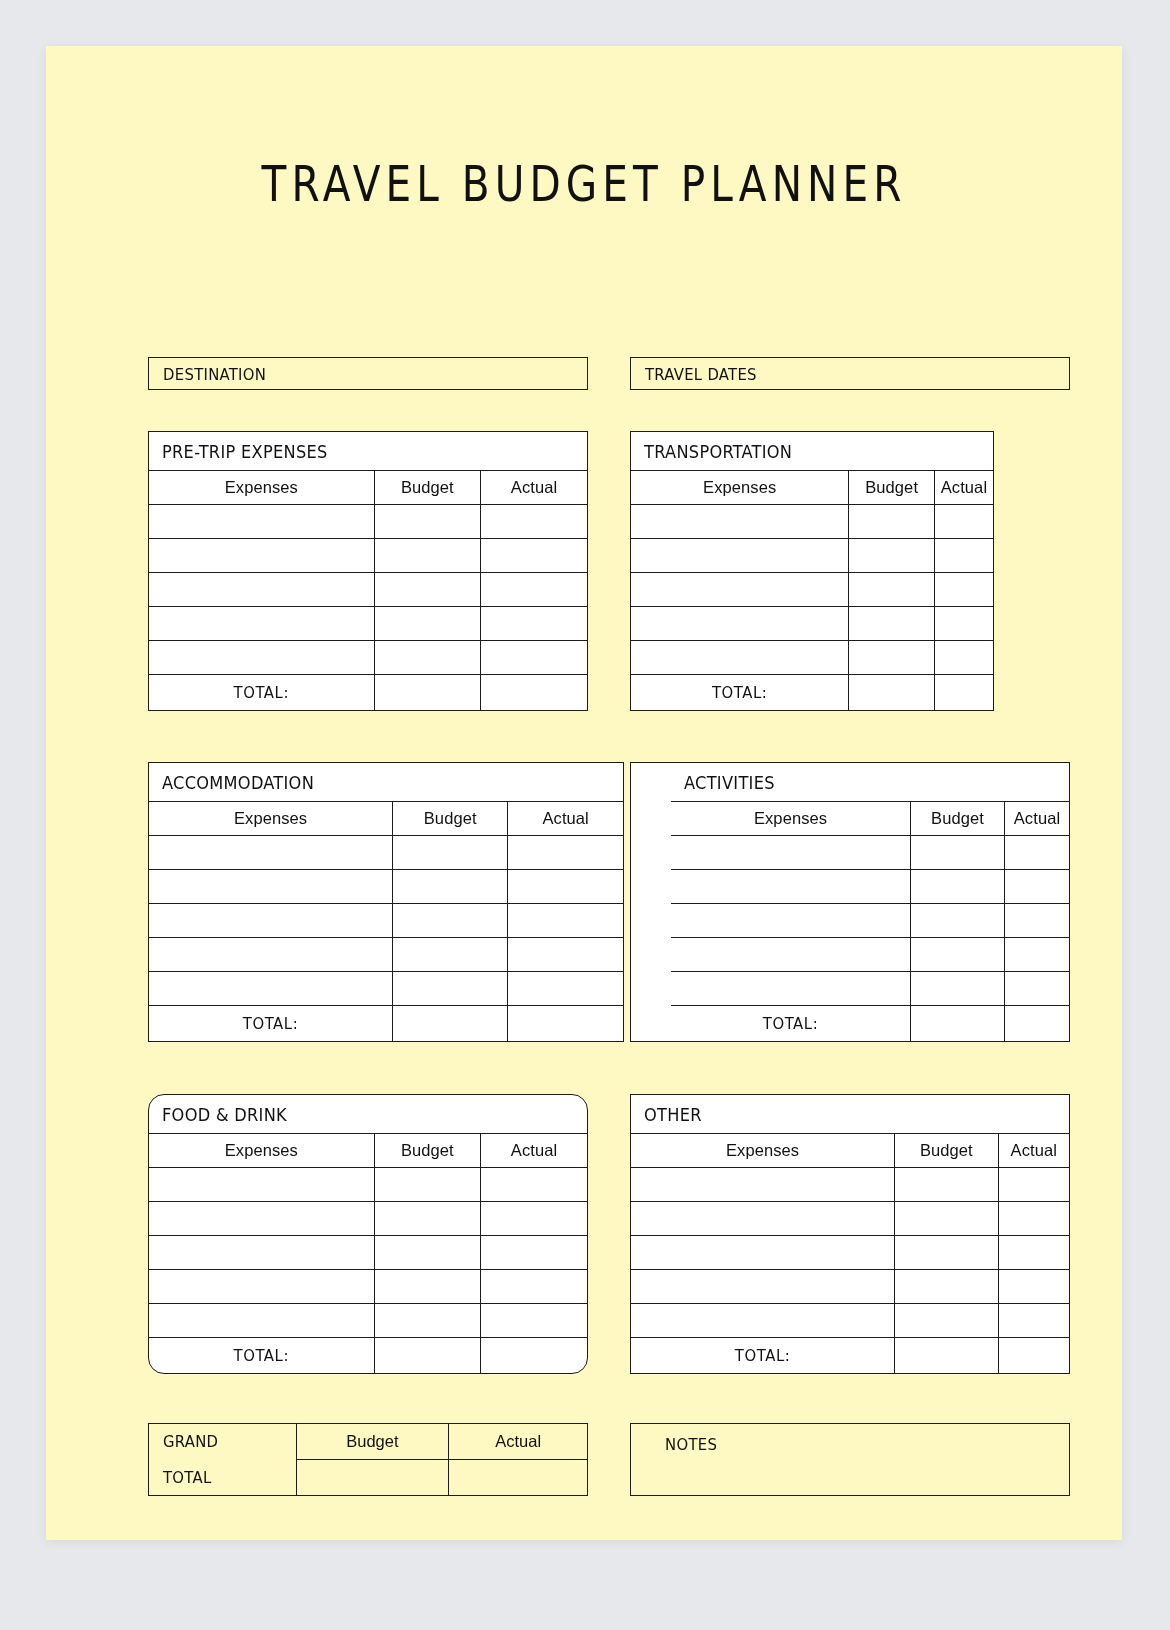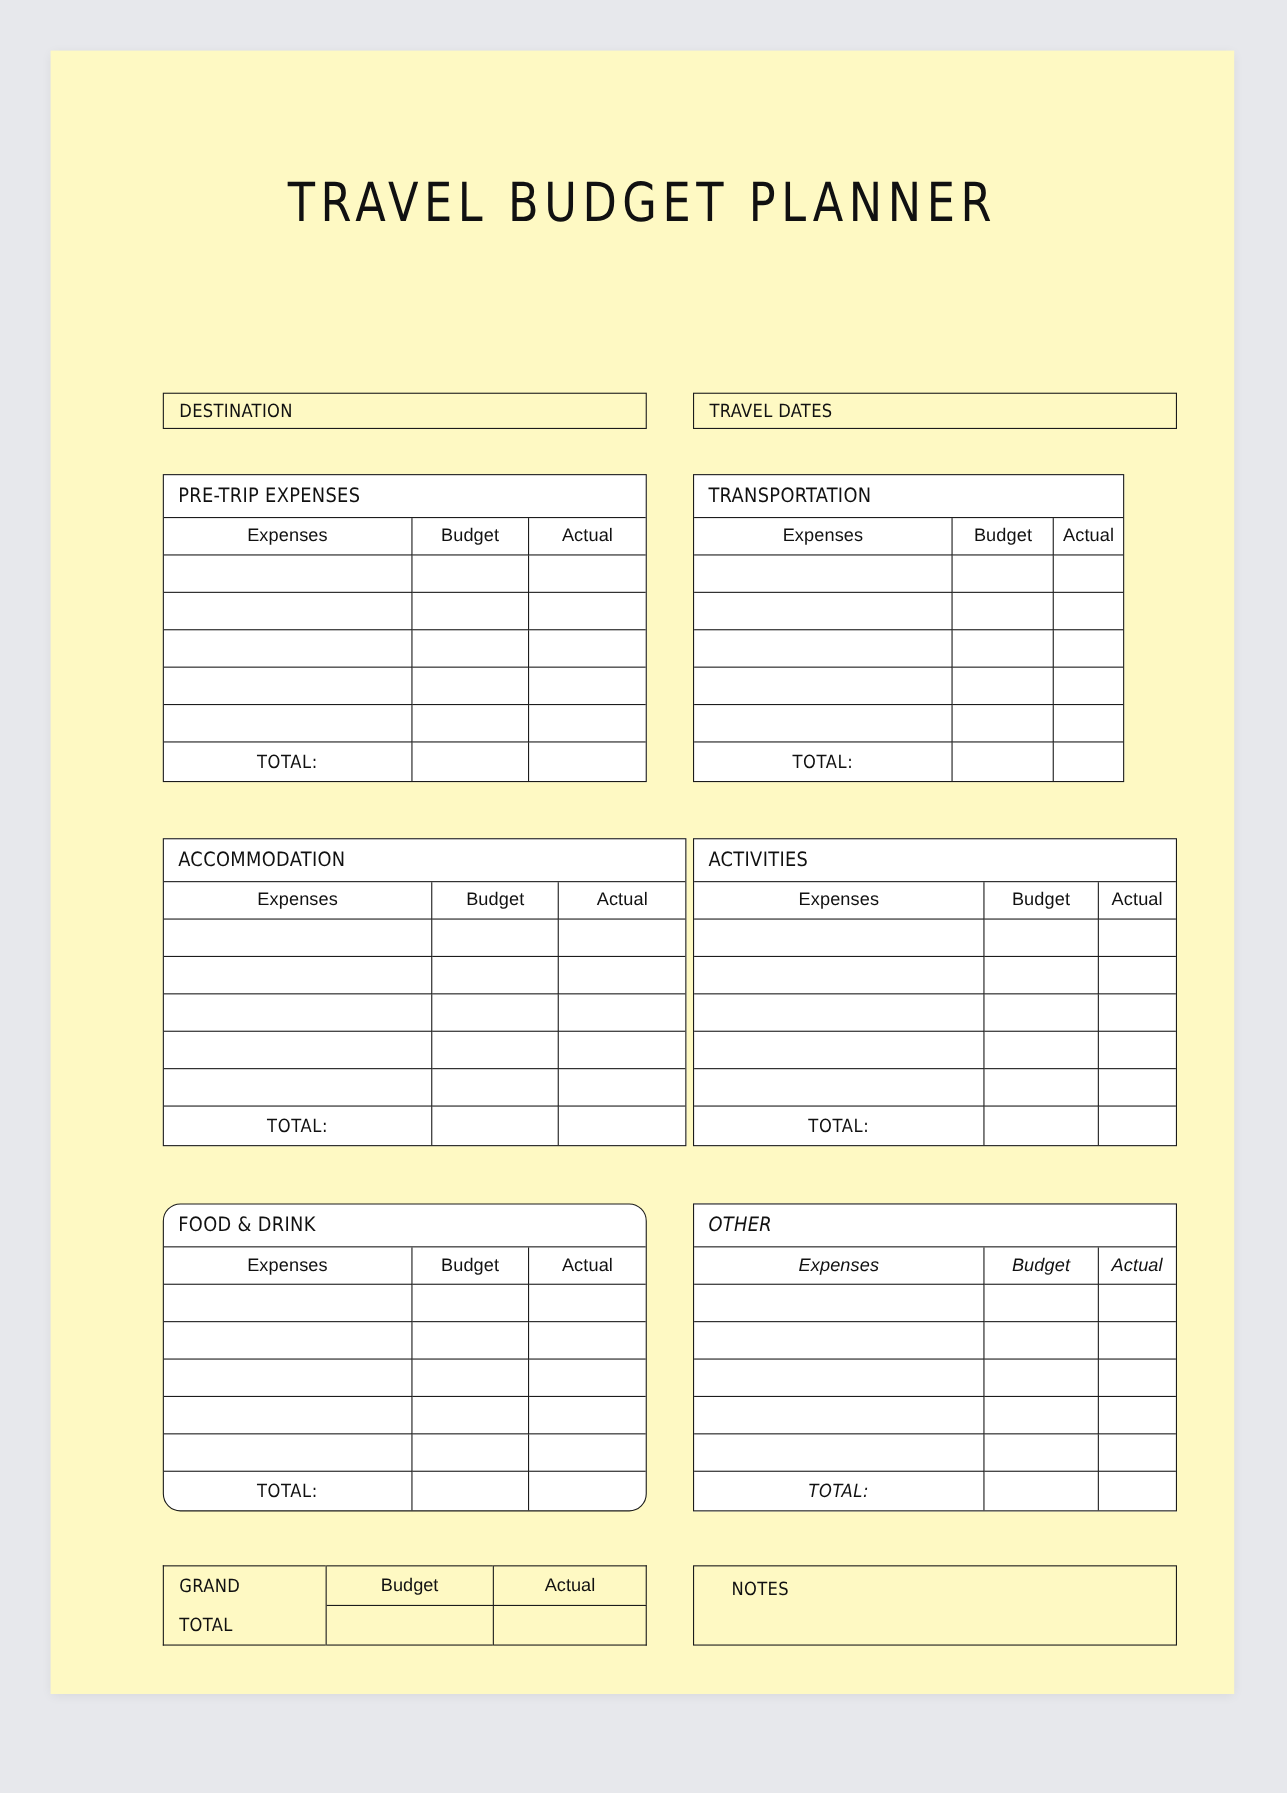--- a/index.html
+++ b/index.html
@@ -231,21 +231,21 @@
             <div class="exp-cell"></div>
             <div class="exp-cell last-col"></div>
           </div>
           <div class="exp-row total last-row">
             <div class="exp-cell total-label">TOTAL:</div>
             <div class="exp-cell"></div>
             <div class="exp-cell last-col"></div>
           </div>
         </div>
       </div>
-      <div class="exp-table" style="left: 584px; top: 385px; width: 392px;">
+      <div class="exp-table" style="left: 584px; top: 385px; width: 364px;">
         <div class="exp-title">
           <span>TRANSPORTATION</span>
         </div>
         <div class="exp-grid">
           <div class="exp-row exp-head">
             <div class="exp-cell" style="width: 60.2%;">Expenses</div>
             <div class="exp-cell" style="width: 23.6%;">Budget</div>
             <div class="exp-cell last-col" style="width: 16.2%;">Actual</div>
           </div>
           <div class="exp-row blank">
@@ -315,21 +315,21 @@
             <div class="exp-cell"></div>
             <div class="exp-cell last-col"></div>
           </div>
           <div class="exp-row total last-row">
             <div class="exp-cell total-label">TOTAL:</div>
             <div class="exp-cell"></div>
             <div class="exp-cell last-col"></div>
           </div>
         </div>
       </div>
-      <div class="exp-table" style="left: 584px; top: 716px; width: 440px;">
+      <div class="exp-table" style="left: 584px; top: 716px; width: 440px; padding-left: 40px;">
         <div class="exp-title">
           <span>ACTIVITIES</span>
         </div>
         <div class="exp-grid">
           <div class="exp-row exp-head">
             <div class="exp-cell" style="width: 60.2%;">Expenses</div>
             <div class="exp-cell" style="width: 23.6%;">Budget</div>
             <div class="exp-cell last-col" style="width: 16.2%;">Actual</div>
           </div>
           <div class="exp-row blank">
@@ -399,21 +399,21 @@
             <div class="exp-cell"></div>
             <div class="exp-cell last-col"></div>
           </div>
           <div class="exp-row total last-row">
             <div class="exp-cell total-label">TOTAL:</div>
             <div class="exp-cell"></div>
             <div class="exp-cell last-col"></div>
           </div>
         </div>
       </div>
-      <div class="exp-table" style="left: 584px; top: 1048px; width: 440px; font-style: italic;">
+      <div class="exp-table" style="left: 584px; top: 1048px; width: 440px;">
         <div class="exp-title">
           <span>OTHER</span>
         </div>
         <div class="exp-grid">
           <div class="exp-row exp-head">
             <div class="exp-cell" style="width: 60.2%;">Expenses</div>
             <div class="exp-cell" style="width: 23.6%;">Budget</div>
             <div class="exp-cell last-col" style="width: 16.2%;">Actual</div>
           </div>
           <div class="exp-row blank">

